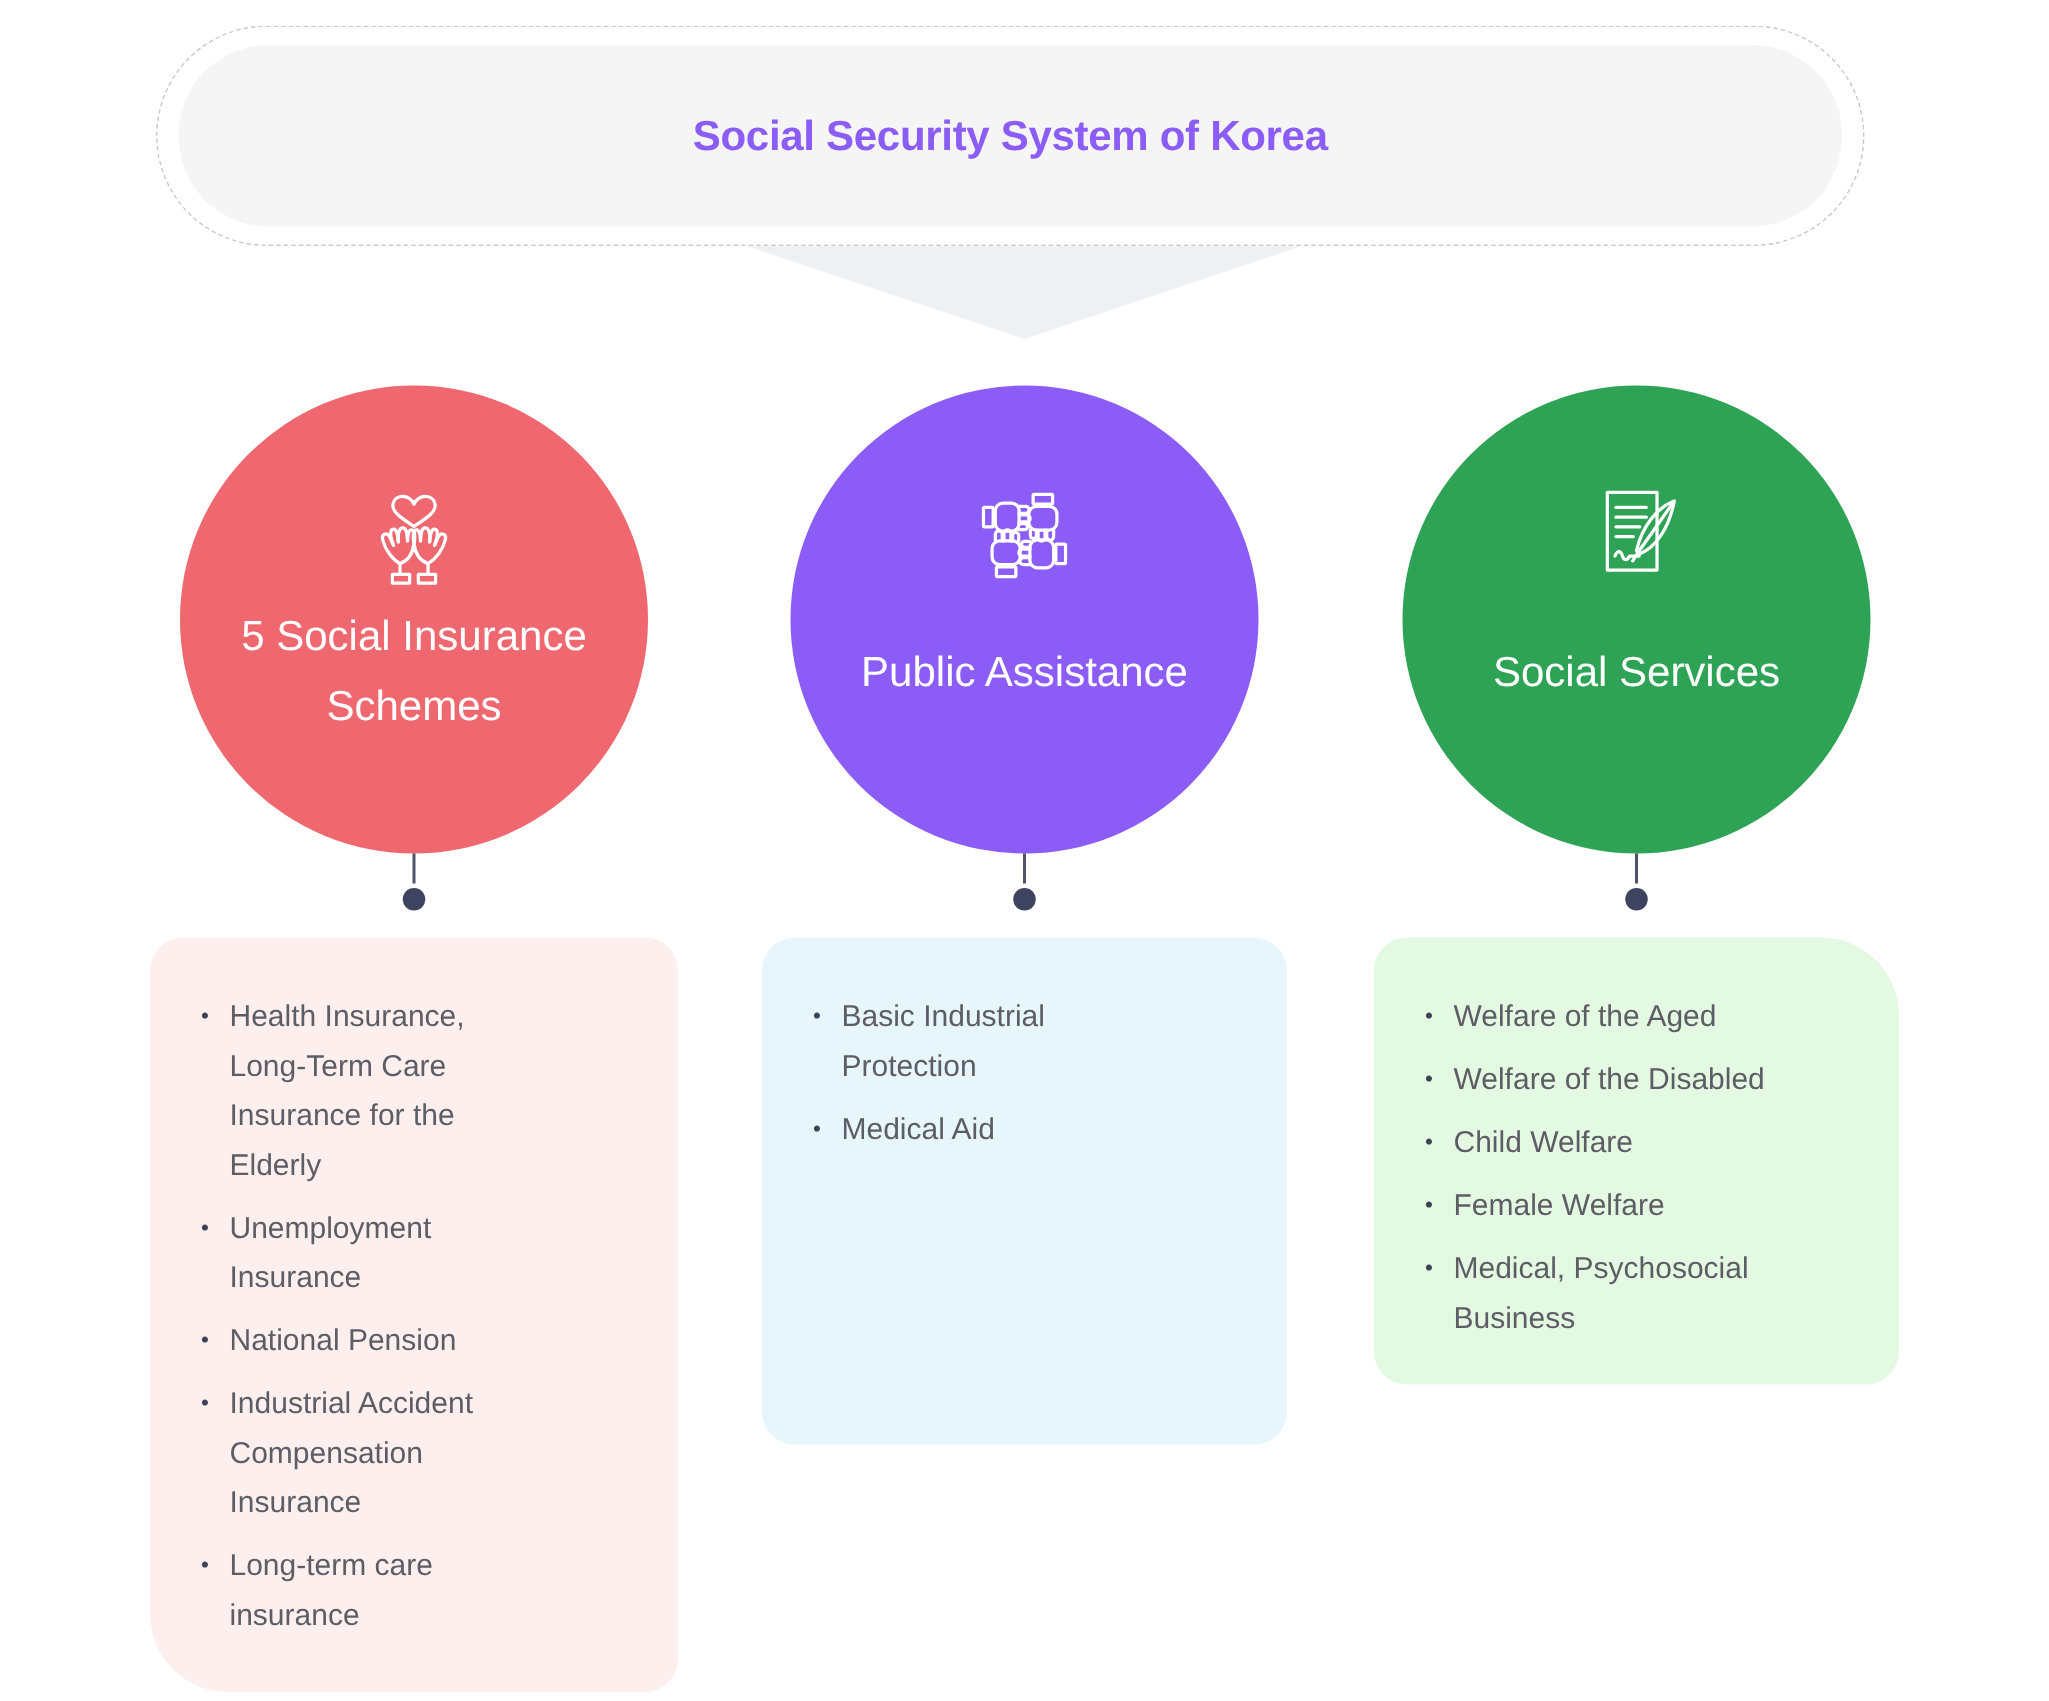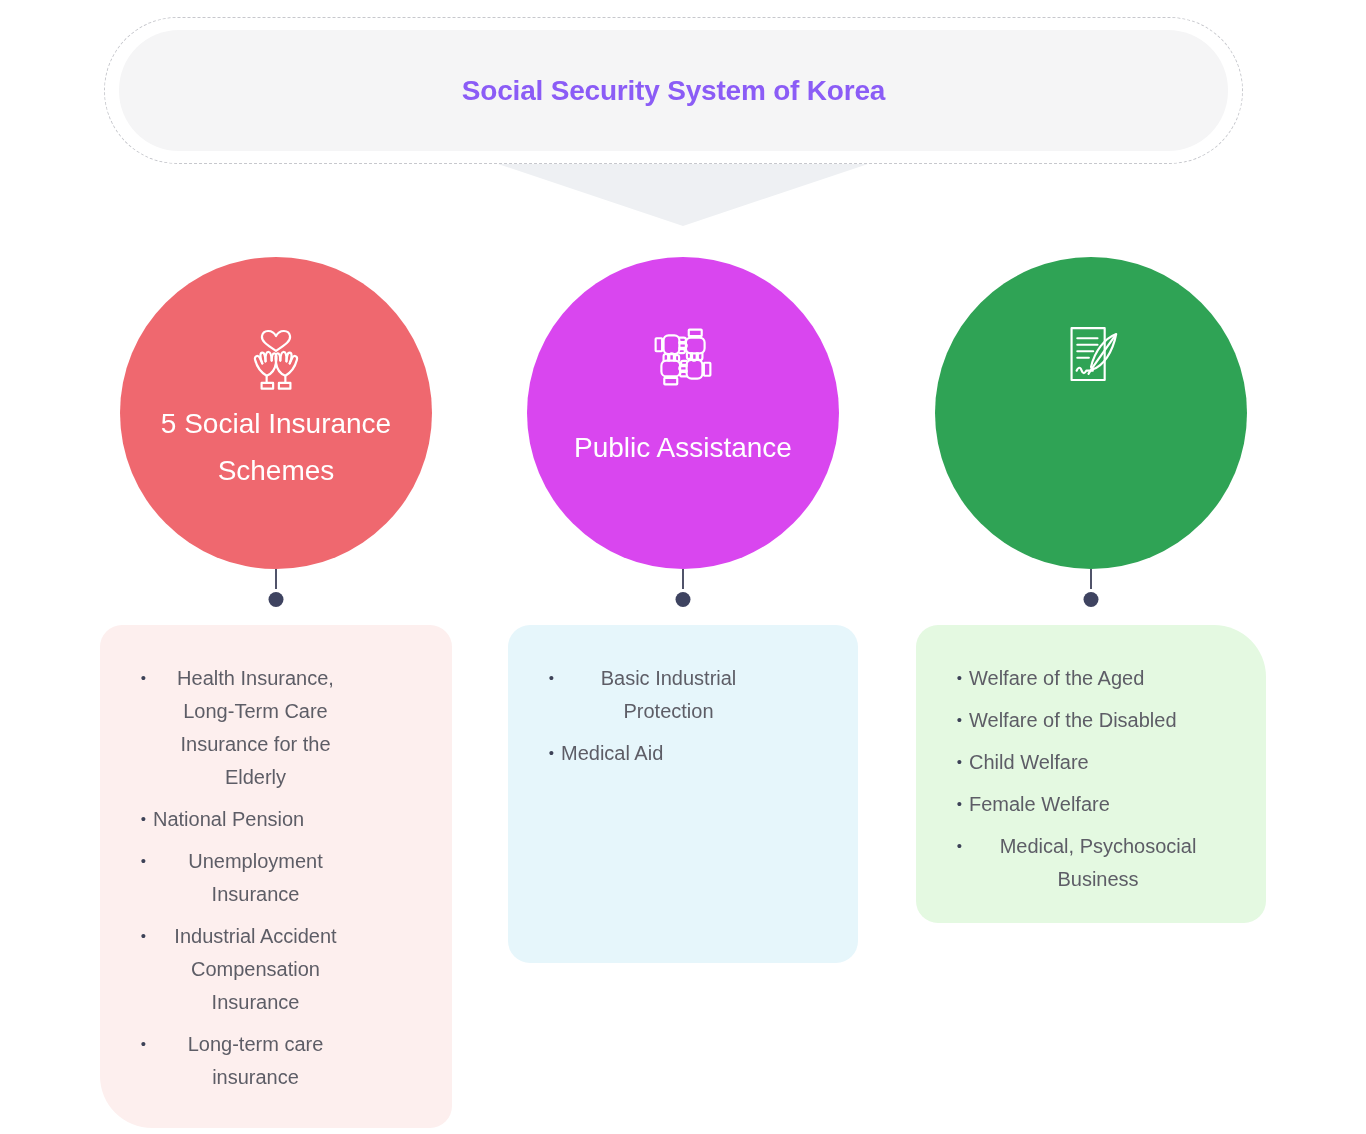--- a/index.html
+++ b/index.html
@@ -48,21 +48,21 @@
   .connector-dot {
     position:absolute; left:50%; top:23px; width:15px; height:15px;
     transform:translateX(-50%); border-radius:50%;
   }
 
   .panel { width:100%; padding:37px 20px 0 34px; }
   .col1 .panel { height:503px; border-radius:22px 22px 22px 52px; }
   .col2 .panel { height:338px; border-radius:22px; }
   .col3 .panel { height:298px; border-radius:22px 52px 22px 22px; }
 
-  .item-list { list-style:none;text-align:center; }
+  .item-list { list-style:none; }
   .item { display:flex; margin-bottom:9px; }
   .item::before {
     content:"\2022";
     width:19px; flex:0 0 19px; color:#3d4257;
     font-size:15px; line-height:31px;
   }
   .item-text { font-size:20px; line-height:33px; color:#5d5d66; }
   .col1 .item-text { max-width:205px; }
   .col2 .item-text { max-width:215px; }
   .col3 .item-text { max-width:258px; }
@@ -112,37 +112,37 @@
       <div class="connector-line"></div>
       <div class="connector-dot" style="background-color: rgb(62, 67, 96);"></div>
     </div>
     <div class="panel" style="background-color: rgb(253, 239, 238);">
       <ul class="item-list">
 
       <li class="item">
             <span class="item-text">Health Insurance, Long-Term Care Insurance for the Elderly</span>
           </li>
           <li class="item">
+            <span class="item-text">Unemployment Insurance</span>
+          </li>
+          <li class="item">
             <span class="item-text">National Pension</span>
           </li>
           <li class="item">
-            <span class="item-text">Unemployment Insurance</span>
-          </li>
-          <li class="item">
             <span class="item-text">Industrial Accident Compensation Insurance</span>
           </li>
           <li class="item">
             <span class="item-text">Long-term care insurance</span>
           </li>
         </ul>
     </div>
   </div>
 
   <div class="column col2">
-    <div class="circle" style="background-color: #d946ef;">
+    <div class="circle" style="background-color: #8b5cf6;">
       <div class="icon-wrap">
         <svg class="icon-svg" width="74" height="72" viewBox="0 0 100 100" stroke-width="3.4">
           <g id="fist">
             <rect x="12" y="24" width="9" height="18" rx="1"></rect>
             <rect x="23" y="20" width="22" height="26" rx="7"></rect>
             <path d="M45 23 h6 a3.2 3.2 0 0 1 0 6.4 h-6"></path>
             <path d="M45 31 h7 a3.2 3.2 0 0 1 0 6.4 h-7"></path>
             <path d="M45 39 h5 a2.8 2.8 0 0 1 0 5.6 h-5"></path>
           </g>
           <use href="#fist" transform="rotate(90 50 50)"></use>
@@ -179,20 +179,24 @@
           <rect x="18" y="10" width="46" height="72"></rect>
           <path d="M26 24 H54"></path>
           <path d="M26 33 H54"></path>
           <path d="M26 42 H48"></path>
           <path d="M26 51 H42"></path>
           <path d="M25 69 c2.5 -5.5 5.5 -5.5 7 0 c1.5 4.5 4.5 4.5 6.5 0 h9"></path>
           <path d="M80 18 C64 24 50 42 45 64 L47.5 67 C62 62 75 44 80 18 Z"></path>
           <path d="M78 21 L46.5 65.5 L41.5 73.5"></path>
         </svg>
       </div>
+      <div class="circle-label">
+
+      <div class="label-line">Social Services</div>
+        </div>
     </div>
     <div class="connector">
       <div class="connector-line"></div>
       <div class="connector-dot" style="background-color: rgb(62, 67, 96);"></div>
     </div>
     <div class="panel" style="background-color: rgb(228, 249, 225);">
       <ul class="item-list">
 
       <li class="item">
             <span class="item-text">Welfare of the Aged</span>

